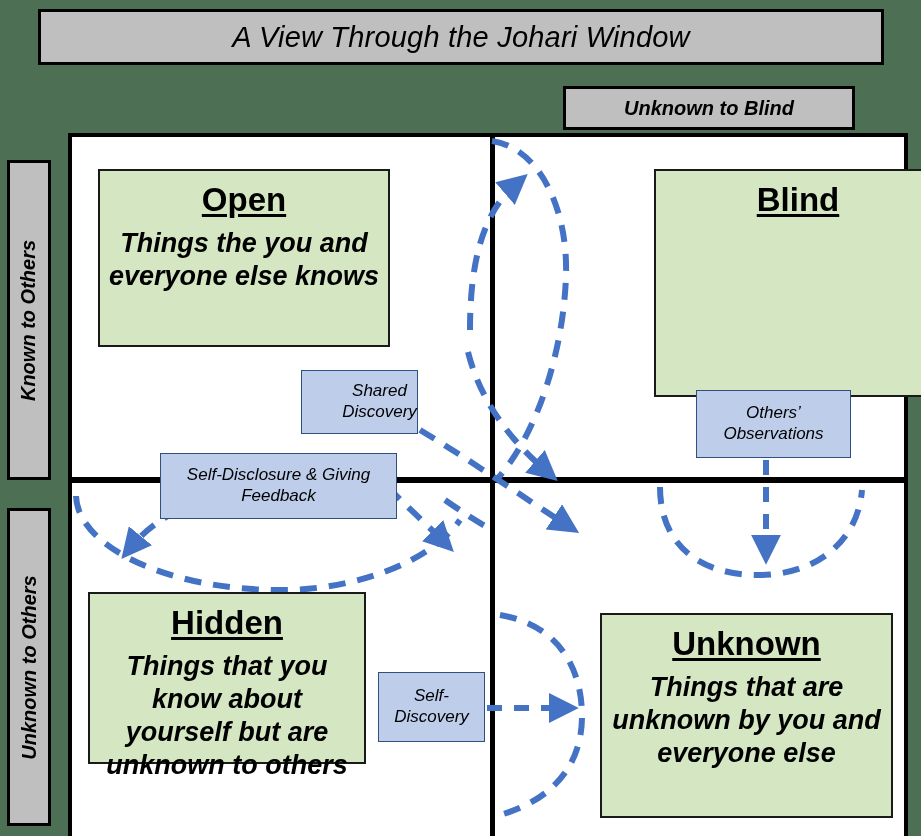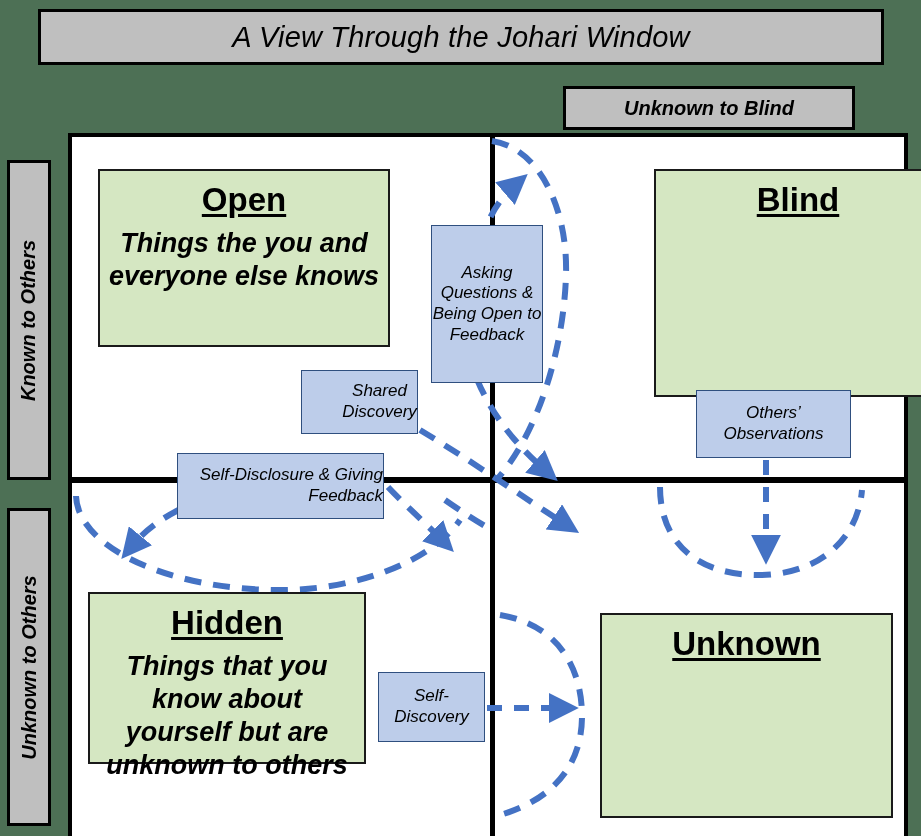--- a/index.html
+++ b/index.html
@@ -158,21 +158,21 @@
     justify-content: center;
     text-align: center;
     font-size: 17px;
     font-style: italic;
     color: #000;
     line-height: 1.22;
     z-index: 8;
   }
   #callout-asking   { left: 431px; top: 225px; width: 112px; height: 158px; font-size: 17px; }
   #callout-shared   { left: 301px; top: 370px; width: 117px; height: 64px; padding-left: 40px; }
-  #callout-selfdisc { left: 177px; top: 453px; width: 207px; height: 66px; text-align: right; }
+  #callout-selfdisc { left: 160px; top: 453px; width: 237px; height: 66px; }
   #callout-others   { left: 696px; top: 390px; width: 155px; height: 68px; }
   #callout-selfdiscovery { left: 378px; top: 672px; width: 107px; height: 70px; }
 
   
   #arrows {
     position: absolute;
     left: 0; top: 0;
     width: 921px; height: 836px;
     z-index: 4;
     pointer-events: none;
@@ -241,21 +241,21 @@
     <div class="q-title">Blind</div>
   </div>
 
   <div class="quad" id="quad-hidden">
     <div class="q-title">Hidden</div>
     <div class="q-desc">Things that you know about yourself but are unknown to others</div>
   </div>
 
   <div class="quad" id="quad-unknown">
     <div class="q-title">Unknown</div>
-  </div>
-
-  <div class="callout" id="callout-asking">Asking Questions &amp; Being Open to Feedback</div>
+    <div class="q-desc">Things that are unknown by you and everyone else</div>
+  </div>
+
   <div class="callout" id="callout-shared">Shared Discovery</div>
   <div class="callout" id="callout-selfdisc">Self-Disclosure &amp; Giving Feedback</div>
   <div class="callout" id="callout-others">Others’ Observations</div>
   <div class="callout" id="callout-selfdiscovery">Self-Discovery</div>
 
 </div>
 
 </body></html>

